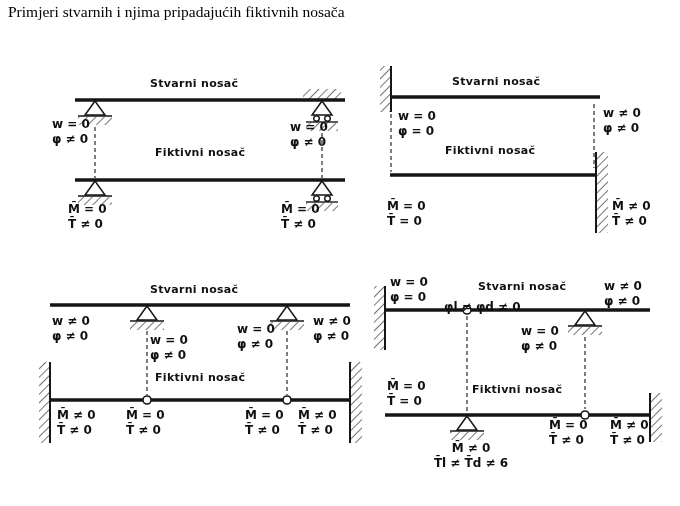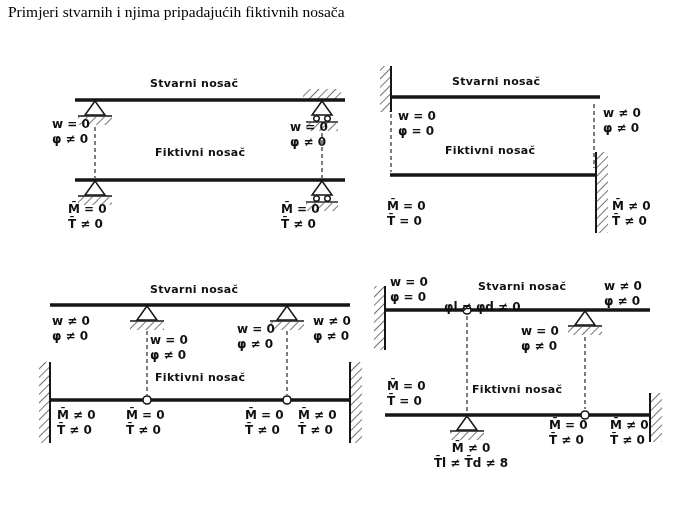--- a/index.html
+++ b/index.html
@@ -198,21 +198,21 @@
   <div class="ann" style="left:604px;top:279px">
     <div>w ≠ 0</div>
     <div>φ ≠ 0</div>
   </div>
   <div class="ann" style="left:387px;top:379px">
     <div>M̄ = 0</div>
     <div>T̄ = 0</div>
   </div>
   <div class="ann center" style="left:429px;top:441px">
     <div>M̄ ≠ 0</div>
-    <div>T̄l ≠ T̄d ≠ 8</div>
+    <div>T̄l ≠ T̄d ≠ 6</div>
   </div>
   <div class="ann" style="left:549px;top:418px">
     <div>M̄ = 0</div>
     <div>T̄ ≠ 0</div>
   </div>
   <div class="ann" style="left:610px;top:418px">
     <div>M̄ ≠ 0</div>
     <div>T̄ ≠ 0</div>
   </div>
 

